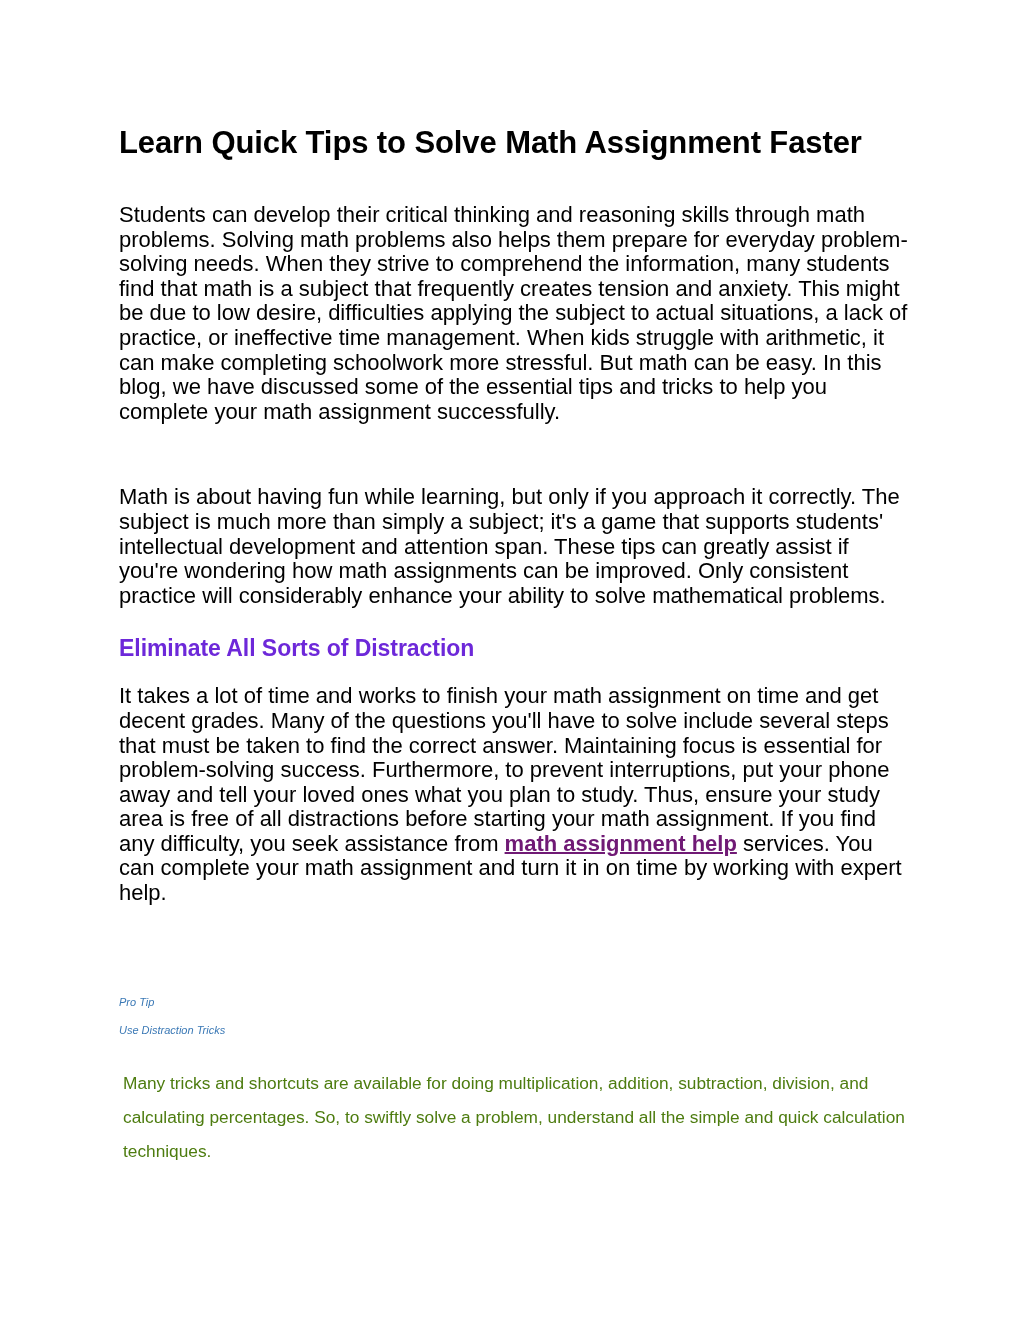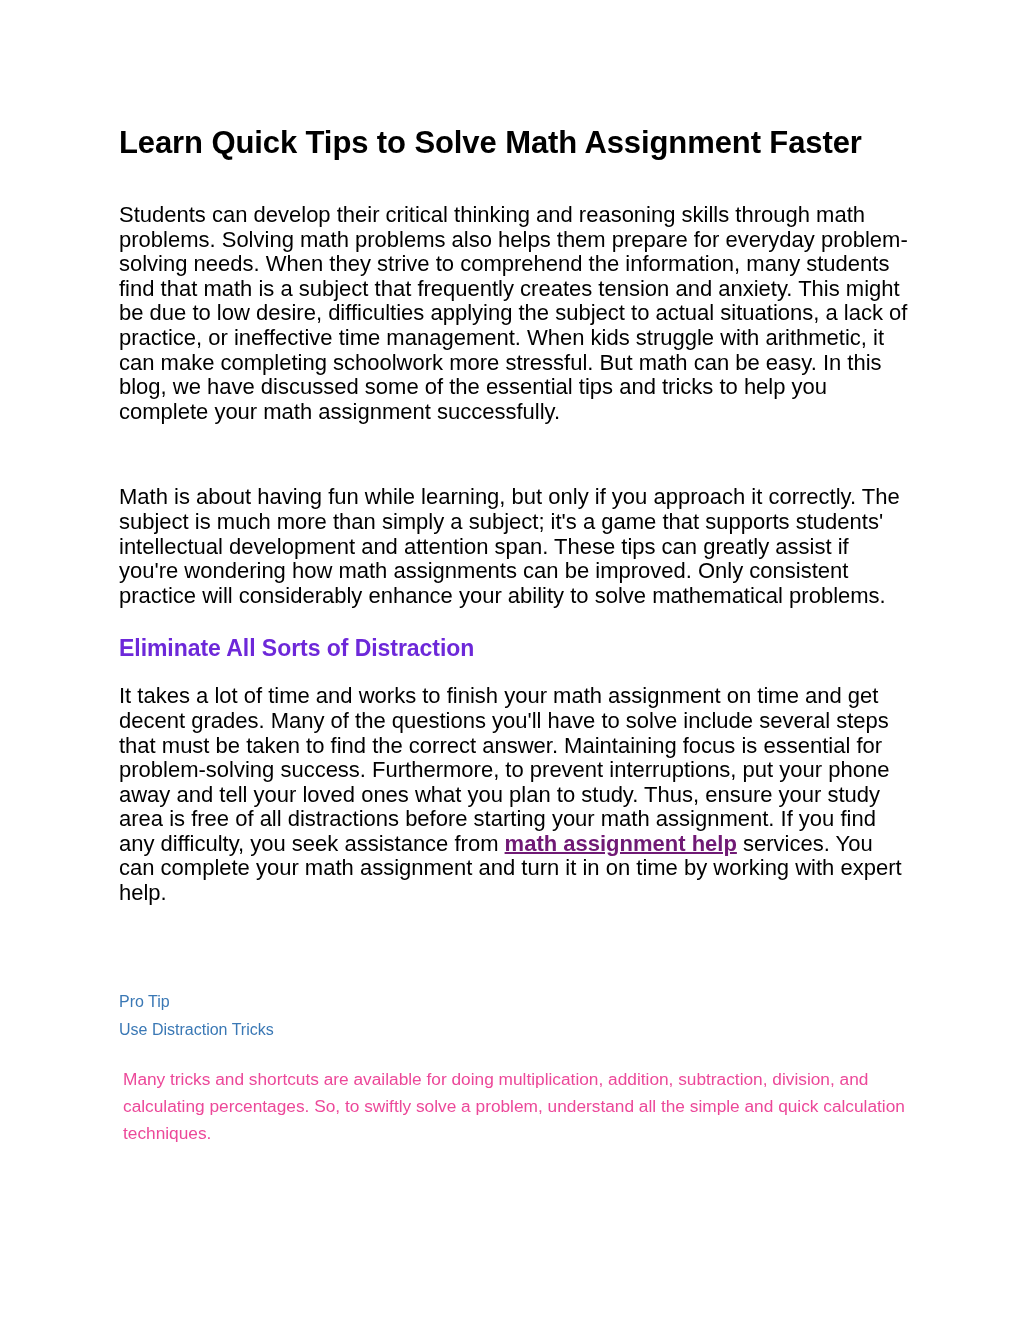--- a/index.html
+++ b/index.html
@@ -79,30 +79,31 @@
     color: #701a75;
     font-weight: bold;
     text-decoration: underline;
     text-underline-offset: 1px;
   }
 
   .protip-block {
     margin: 0;
   }
   .protip-line {
-    font-size: 16px;
+    font-size: 11px;
     line-height: 28px;
+    font-style: italic;
     color: #3A78B5;
     margin: 0;
   }
 
   .protip-body {
     font-size: 17.3px;
-    line-height: 27px;
-    color: #ec4899;
+    line-height: 34px;
+    color: #4d7c0f;
     margin: 0 0 0 4px;
     width: 786px;
   }
 </style>
 </head>
 <body>
 
 <div class="page">
   <div class="content">
 

